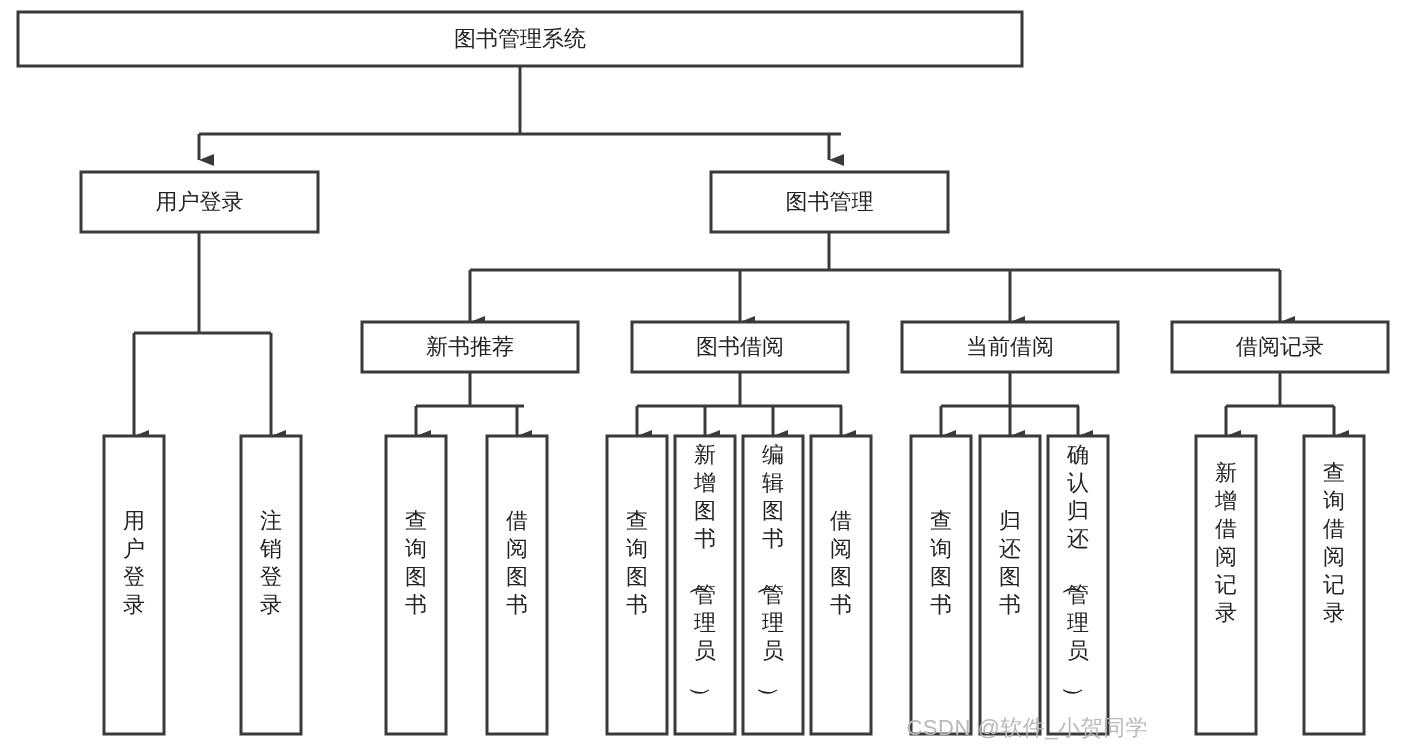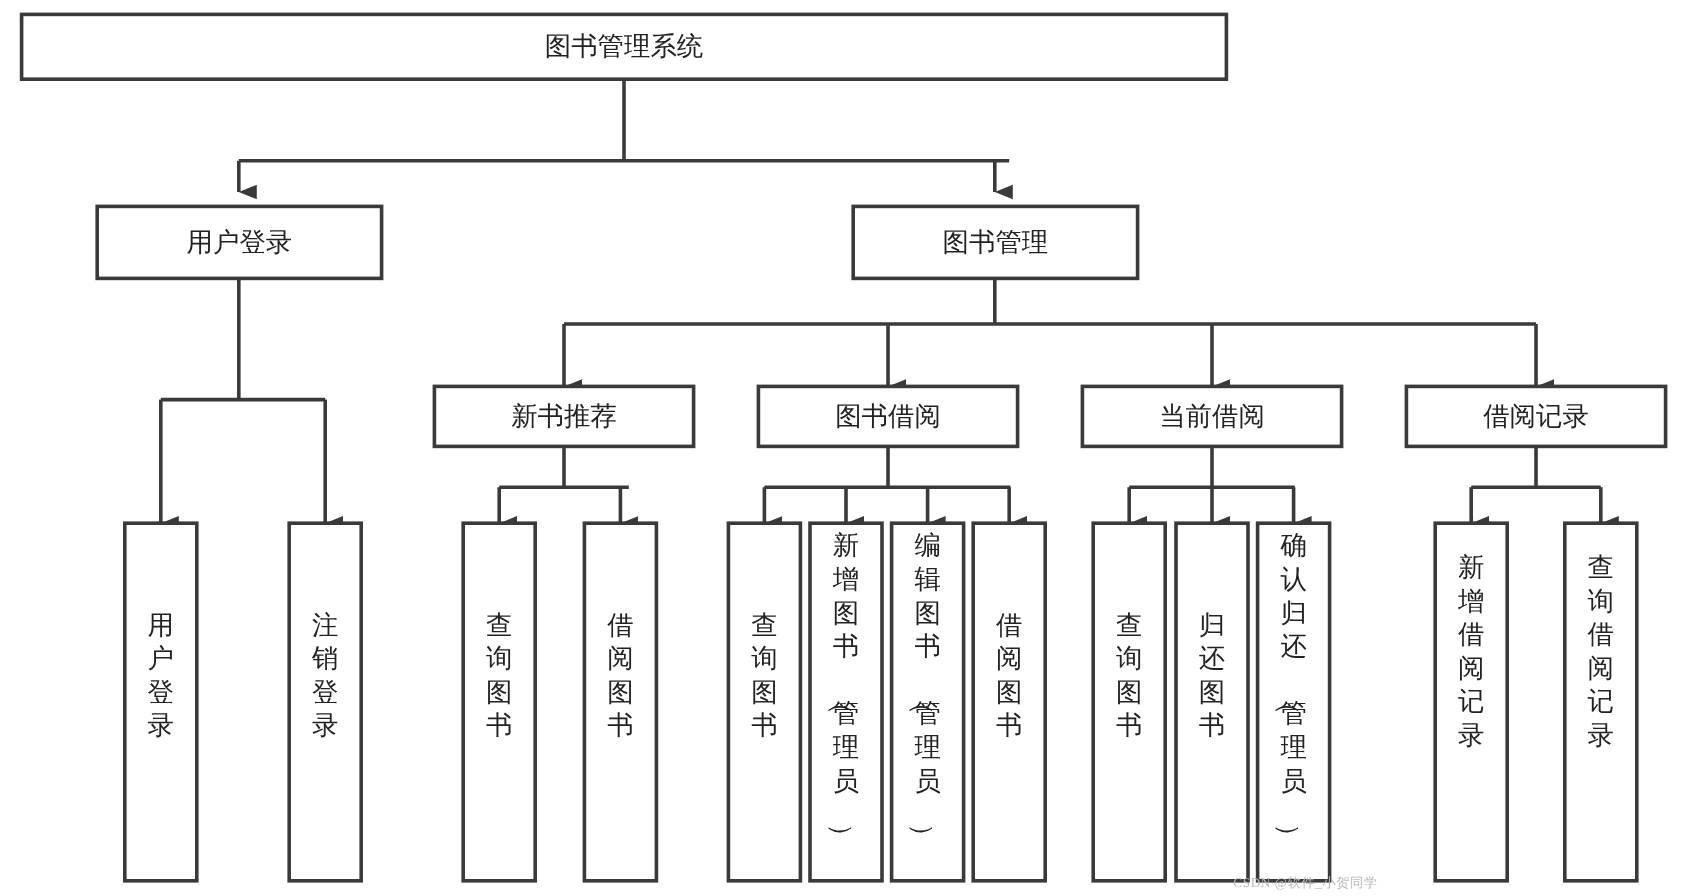--- a/index.html
+++ b/index.html
@@ -51,22 +51,22 @@
   .node-label-v {
     font-family: "Liberation Sans", "DejaVu Sans", sans-serif;
     font-size: 22px;
     fill: #222222;
     text-anchor: middle;
   }
   .watermark {
     position: absolute;
     right: 8px;
     bottom: 4px;
-    font-family: Liberation Serif, serif;
-    font-size: 11px;
+    font-family: Liberation Sans, sans-serif;
+    font-size: 22px;
     color: #b8b8b8;
     white-space: nowrap;
     letter-spacing: 0.5px;
   }
 </style>
 </head>
 <body>
 
 <div id="diagram-root">
   <svg class="flowchart" viewBox="0 0 1405 747" xmlns="http://www.w3.org/2000/svg">

